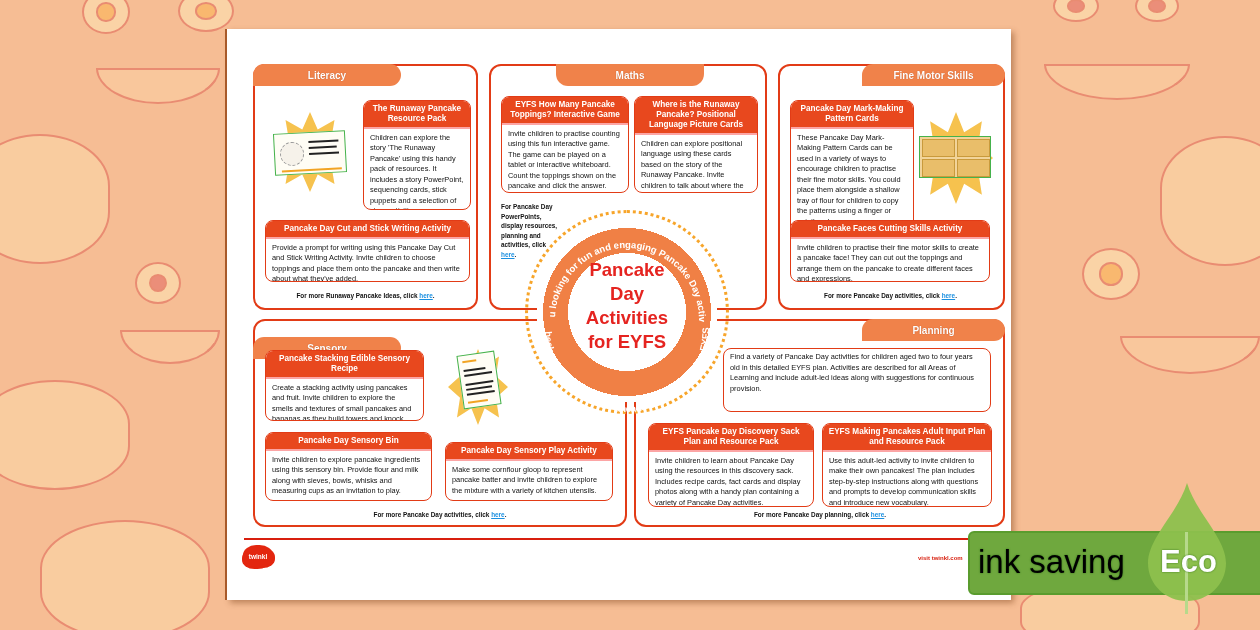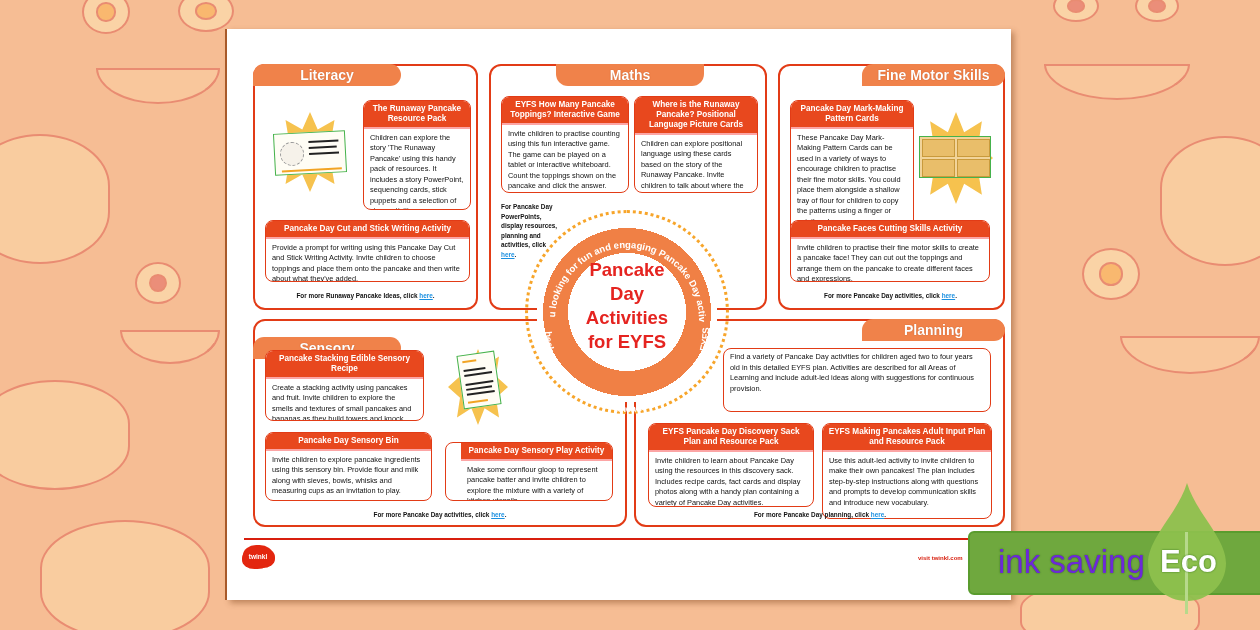--- a/index.html
+++ b/index.html
@@ -20,21 +20,21 @@
   
   .doc {
     position: absolute; left: 227px; top: 29px; width: 784px; height: 571px;
     background: #ffffff; box-shadow: -2px 0 0 #a85a2a, 3px 3px 6px rgba(120,60,20,0.45);
   }
   .section {
     position: absolute; border: 2px solid #e23b16; border-radius: 12px; background: #fff;
   }
   .section-tab {
     position: absolute; top: -2px; height: 22px; background: #f0824a; color: #fff;
-    font-weight: bold; font-size: 14px; display: flex; align-items: center; justify-content: center;
+    font-weight: bold; font-size: 10px; display: flex; align-items: center; justify-content: center;
     border-radius: 12px 12px 12px 0;
     text-shadow: 0 0 1px #b24a1a;
   }
   .card {
     position: absolute; border: 1.5px solid #e23b16; border-radius: 8px; background: #fff; overflow: hidden;
   }
   .card-head {
     background: #e8481e; color: #fff; font-weight: bold; font-size: 8.2px; text-align: center;
     padding: 3px 4px; line-height: 1.2; border-bottom: 2px solid #fca5a5;
   }
@@ -80,23 +80,22 @@
     box-shadow: 3px 2px 0 -1px #e3260f, -2px 3px 0 -1px #e3260f;
   }
   .visit { position: absolute; left: 918px; top: 555px; font-size: 6px; color: #d81f0e; font-weight: bold; }
 
   
   .eco {
     position: absolute; left: 968px; top: 531px; width: 300px; height: 64px;
     background: #6fa83e; border: 2px solid #5a9c2e; border-radius: 6px 0 0 6px;
   }
   .eco-text {
-    position: absolute; left: 978px; top: 540px; color: #6d28d9; font-size: 33px; line-height: 44px;
+    position: absolute; left: 978px; top: 540px; color: #000000; font-size: 33px; line-height: 44px;
     text-shadow: 0 0 2px #2f6d17;
-    margin-left: 20px;
   }
   .leaf {
     position: absolute; left: 1148px; top: 483px; width: 78px; height: 118px;
     background: #8dc04d; opacity: 0.95;
     clip-path: path("M39 0 C 48 30, 78 55, 78 80 C 78 102, 60 118, 39 118 C 18 118, 0 102, 0 80 C 0 55, 30 30, 39 0 Z");
   }
   .leaf-vein { position: absolute; left: 1185px; top: 532px; width: 3px; height: 82px; background: #b7d98b; }
   .eco-word {
     position: absolute; left: 1160px; top: 540px; color: #fff; font-size: 31px; font-weight: bold; line-height: 44px;
     text-shadow: 0 0 2px #2f6d17;
@@ -218,39 +217,39 @@
     <div class="ln" style="left:4px;top:28px;width:28px;"></div>
     <div class="ln" style="left:4px;top:33px;width:26px;"></div>
     <div class="ln" style="left:4px;top:38px;width:28px;"></div>
     <div class="or" style="left:4px;top:46px;width:20px;"></div>
   </div>
 </div>
 <div class="card" style="left:265px;top:432px;width:167px;height:69px;">
   <div class="card-head">Pancake Day Sensory Bin</div>
   <div class="card-body">Invite children to explore pancake ingredients using this sensory bin. Provide flour and milk along with sieves, bowls, whisks and measuring cups as an invitation to play.</div>
 </div>
-<div class="card" style="left:445px;top:442px;width:168px;height:59px;padding-left:15px;">
+<div class="card" style="left:445px;top:442px;width:168px;height:59px;">
   <div class="card-head">Pancake Day Sensory Play Activity</div>
   <div class="card-body">Make some cornflour gloop to represent pancake batter and invite children to explore the mixture with a variety of kitchen utensils.</div>
 </div>
 <div class="more" style="left:258px;top:511px;width:364px;">
   <span>For more Pancake Day activities, click </span><span class="link">here</span><span>.</span>
 </div>
 
 <div class="section" style="left:634px;top:319px;width:371px;height:208px;">
   <div class="section-tab" style="left:226px;width:143px;">Planning</div>
 </div>
 <div class="card" style="left:723px;top:348px;width:268px;height:64px;">
   <div class="card-body" style="padding-top:3px;">Find a variety of Pancake Day activities for children aged two to four years old in this detailed EYFS plan. Activities are described for all Areas of Learning and include adult-led ideas along with suggestions for continuous provision.</div>
 </div>
 <div class="card" style="left:648px;top:423px;width:166px;height:84px;">
   <div class="card-head">EYFS Pancake Day Discovery Sack Plan and Resource Pack</div>
   <div class="card-body">Invite children to learn about Pancake Day using the resources in this discovery sack. Includes recipe cards, fact cards and display photos along with a handy plan containing a variety of Pancake Day activities.</div>
 </div>
-<div class="card" style="left:822px;top:423px;width:170px;height:96px;">
+<div class="card" style="left:822px;top:423px;width:170px;height:84px;">
   <div class="card-head">EYFS Making Pancakes Adult Input Plan and Resource Pack</div>
   <div class="card-body">Use this adult-led activity to invite children to make their own pancakes! The plan includes step-by-step instructions along with questions and prompts to develop communication skills and introduce new vocabulary.</div>
 </div>
 <div class="more" style="left:640px;top:511px;width:360px;">
   <span>For more Pancake Day planning, click </span><span class="link">here</span><span>.</span>
 </div>
 
 <div class="center-ring">
   <div class="dots"></div>
 </div>

